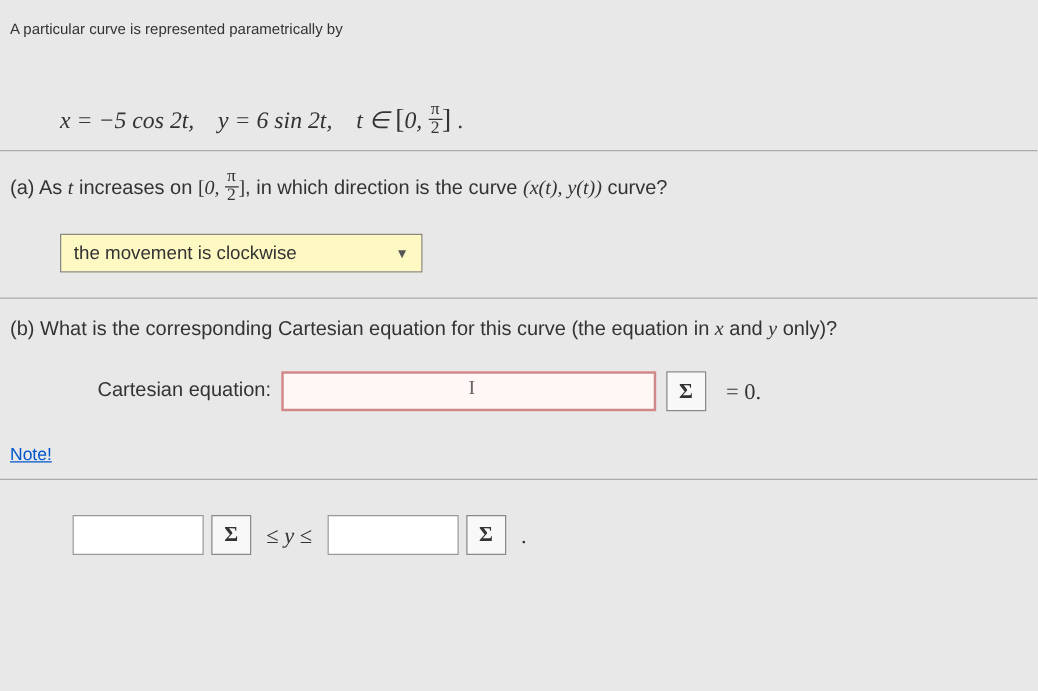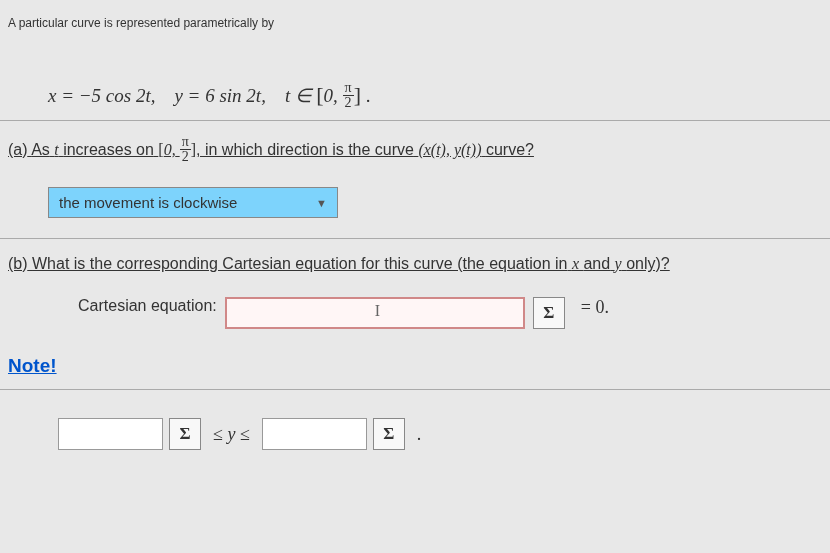--- a/index.html
+++ b/index.html
@@ -52,34 +52,33 @@
       padding: 0 2px;
     }
     .frac .den {
       display: block;
       padding: 0 2px;
     }
     .question-text {
       font-size: 16px;
       color: #333;
       padding: 6px 0;
-      text-decoration: underline;
     }
     .question-text .math {
       font-family: 'Times New Roman', serif;
       font-style: italic;
     }
     .part-label {
       font-weight: normal;
     }
     .select-box {
       margin: 15px 0 10px 40px;
       display: inline-block;
       border: 1px solid #888;
-      background: #7dd3fc;
+      background: #fef9c3;
       padding: 6px 30px 6px 10px;
       font-size: 15px;
       position: relative;
       min-width: 290px;
       cursor: pointer;
     }
     .chevron {
       position: absolute;
       right: 10px;
       top: 50%;
@@ -87,20 +86,21 @@
       font-size: 11px;
       color: #555;
     }
     .label {
       font-size: 16px;
       color: #333;
     }
     .input-row {
       padding: 18px 0 12px 70px;
       display: flex;
+      align-items: center;
       gap: 8px;
     }
     .input-field {
       border: 2px solid #d08888;
       background: #fff6f6;
       height: 32px;
       width: 300px;
       padding: 4px 8px;
       font-size: 15px;
     }
@@ -126,22 +126,22 @@
       cursor: pointer;
     }
     .eq-zero {
       font-family: 'Times New Roman', serif;
       font-size: 18px;
       margin-left: 8px;
     }
     .note-link {
       color: #0055cc;
       text-decoration: underline;
-      font-weight: bold;
-      font-size: 19px;
+      font-weight: normal;
+      font-size: 14px;
       padding: 4px 8px 12px 8px;
       display: inline-block;
       cursor: pointer;
     }
     .range-row {
       padding: 18px 0 12px 50px;
       display: flex;
       align-items: center;
       gap: 6px;
     }

